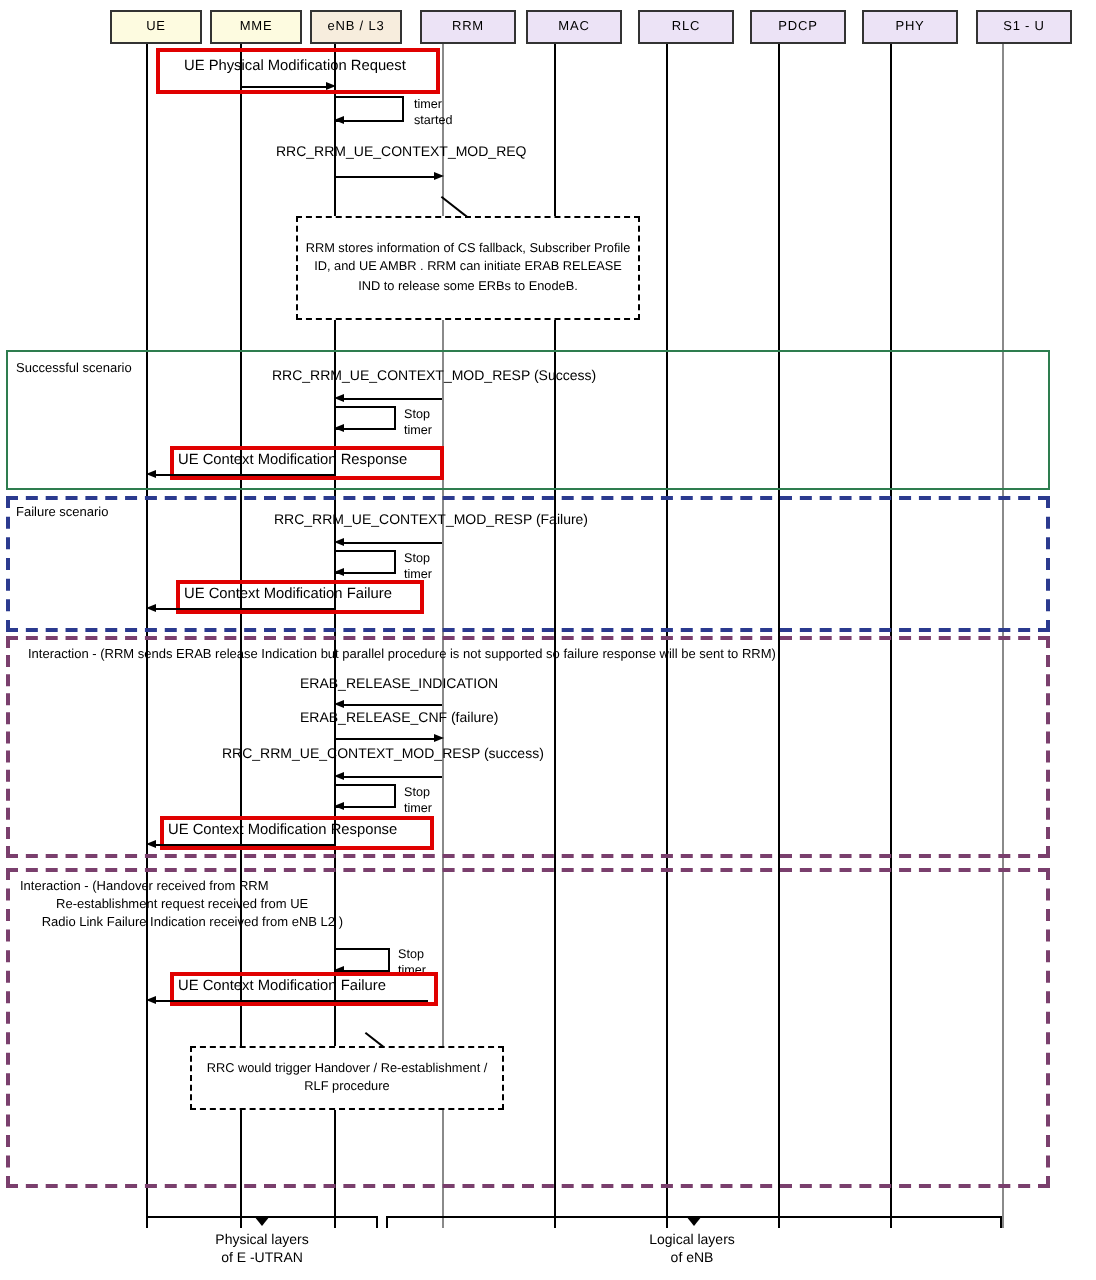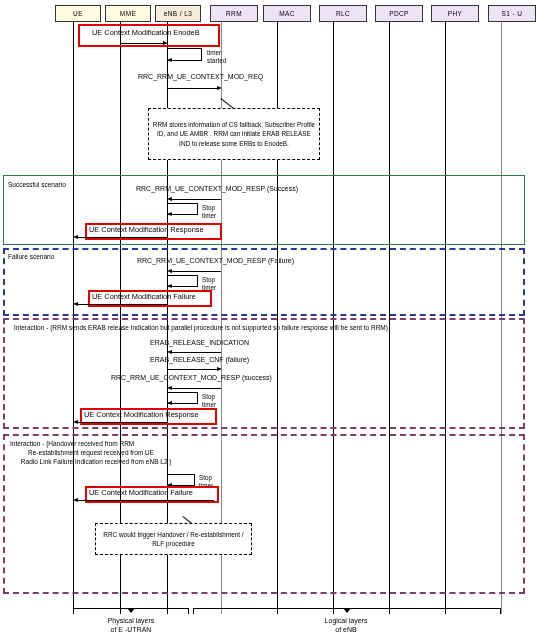--- a/index.html
+++ b/index.html
@@ -81,21 +81,21 @@
   <div class="lifeline" style="left:120px;height:592px;"></div>
   <div class="lifeline" style="left:167px;height:592px;"></div>
   <div class="lifeline grey" style="left:221px;height:592px;"></div>
   <div class="lifeline" style="left:277px;height:592px;"></div>
   <div class="lifeline" style="left:333px;height:592px;"></div>
   <div class="lifeline" style="left:389px;height:592px;"></div>
   <div class="lifeline" style="left:445px;height:592px;"></div>
   <div class="lifeline grey" style="left:501px;height:592px;"></div>
 
   <div class="redbox" style="left:78px;top:24px;width:142px;height:23px;"></div>
-  <div class="redbox-text" style="left:92px;top:28px;">UE Context Modification EnodeB</div>
+  <div class="redbox-text" style="left:92px;top:28px;">UE Physical Modification Request</div>
   <div class="arrow-line" style="left:120px;top:43px;width:45px;"></div>
   <div class="arrow-head right" style="left:163px;top:40.5px;"></div>
 
   <div class="selfloop" style="left:167px;top:48px;width:35px;height:13px;"></div>
   <div class="arrow-head left" style="left:167px;top:58px;"></div>
   <div class="timer-text" style="left: 207px; top: 49px; white-space: pre;">timer
 started</div>
 
   <div class="msg" style="left:138px;top:72px;">RRC_RRM_UE_CONTEXT_MOD_REQ</div>
   <div class="arrow-line" style="left:167px;top:88px;width:52px;"></div>

